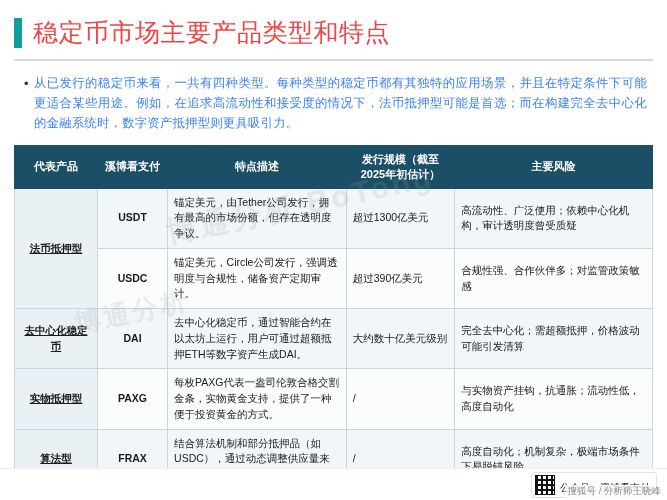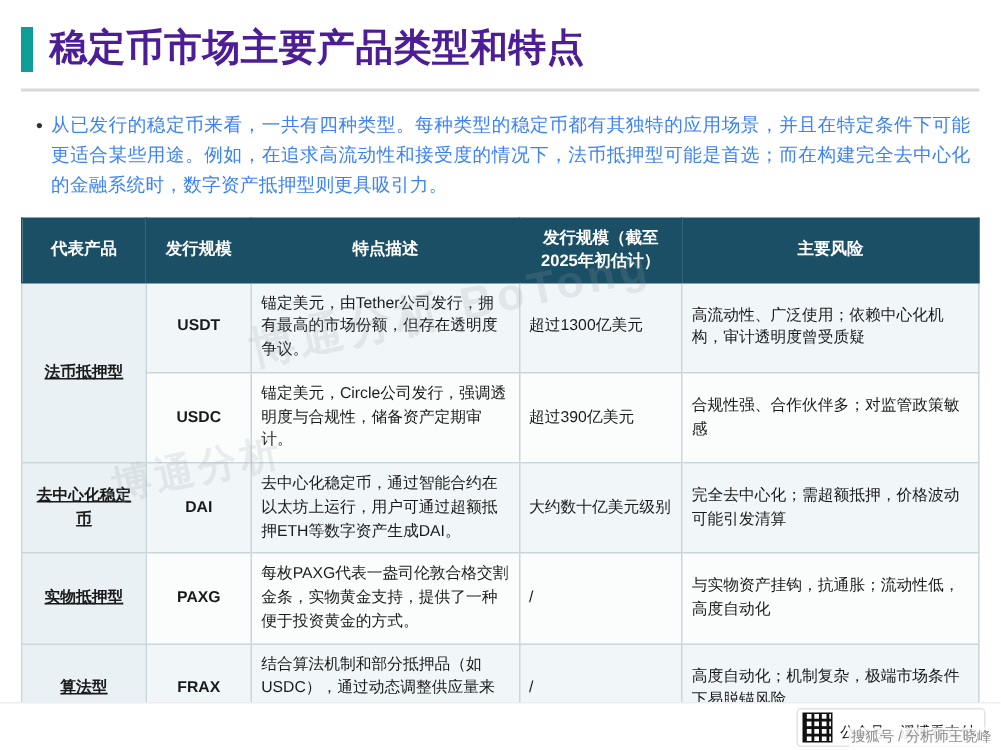--- a/index.html
+++ b/index.html
@@ -32,23 +32,23 @@
   }
   .title-bar {
     width: 8px;
     height: 30px;
     background: #0f9d9a;
     margin-right: 11px;
     flex: 0 0 auto;
   }
   .title-text {
     font-size: 25px;
-    font-weight: bold;
+    font-weight: normal;
     letter-spacing: 0.5px;
-    color: #4c1d95;
+    color: #ef4444;
     line-height: 1.1;
     white-space: nowrap;
   }
   .title-underline {
     height: 2px;
     background: #d9d9d9;
     margin: 3px 14px 0 14px;
   }
 
   
@@ -229,21 +229,21 @@
       <colgroup>
         <col style="width:13%">
         <col style="width:11%">
         <col style="width:28%">
         <col style="width:17%">
         <col style="width:31%">
       </colgroup>
       <thead>
         <tr>
           <th>代表产品</th>
-          <th>发行规模</th>
+          <th>溪博看支付</th>
           <th>特点描述</th>
           <th>发行规模（截至2025年初估计）</th>
           <th>主要风险</th>
         </tr>
       </thead>
       <tbody>
         <tr class="band-a">
           <td class="c-type" rowspan="2">法币抵押型</td>
           <td class="c-prod">USDT</td>
           <td class="c-desc">锚定美元，由Tether公司发行，拥有最高的市场份额，但存在透明度争议。</td>

